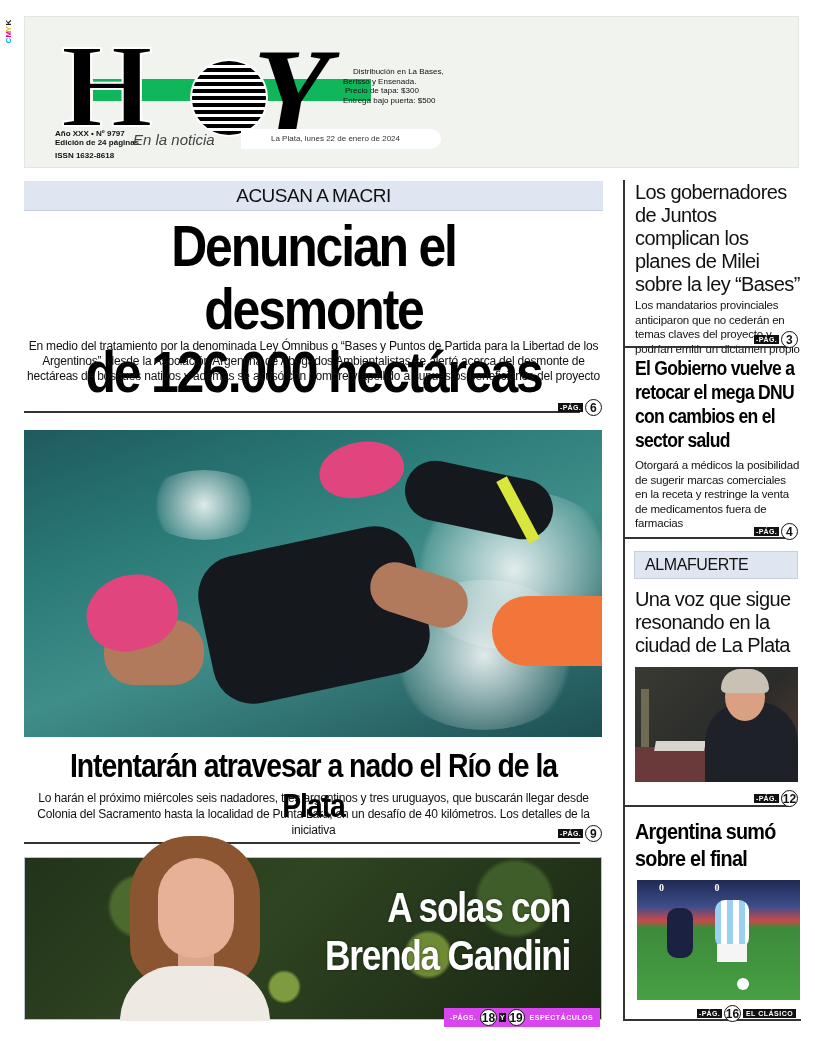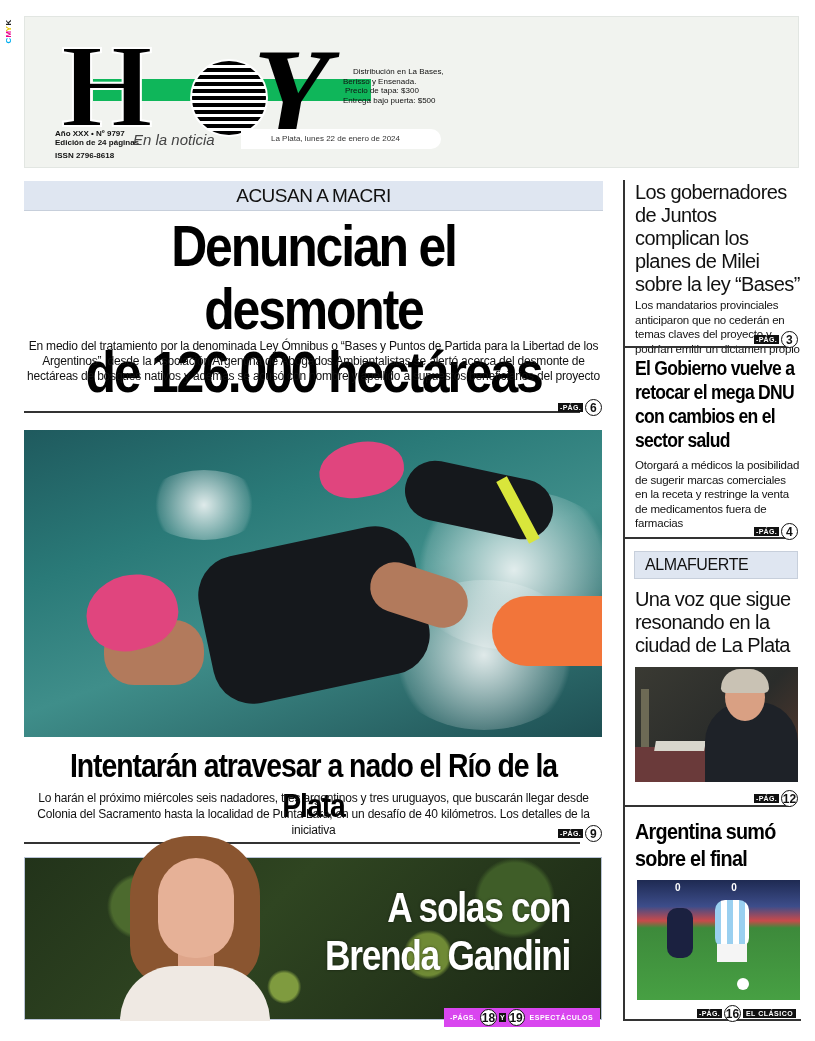--- a/index.html
+++ b/index.html
@@ -72,42 +72,42 @@
   .almafuerte-photo .hairw { position: absolute; left: 86px; top: 2px; width: 48px; height: 24px; background: #c9c2b4; border-radius: 24px 24px 6px 6px; }
   .almafuerte-photo .table { position: absolute; left: 0; top: 80px; width: 90px; height: 35px; background: #6a3a3a; }
   .almafuerte-photo .paper { position: absolute; left: 20px; top: 74px; width: 50px; height: 10px; background: #d8d6cc; transform: skewX(-10deg); }
   .almafuerte-photo .lamp { position: absolute; left: 6px; top: 22px; width: 8px; height: 60px; background: #6d6a55; }
 
   .football-photo { position: absolute; left: 637px; top: 880px; width: 163px; height: 120px; background: linear-gradient(180deg, #1e2a52 0%, #3d4d8a 22%, #c94a4a 34%, #3d8a3b 40%, #47a043 100%); overflow: hidden; }
   .football-photo .p1 { position: absolute; left: 30px; top: 28px; width: 26px; height: 50px; background: #1b2140; border-radius: 10px; }
   .football-photo .p2 { position: absolute; left: 78px; top: 20px; width: 34px; height: 48px; background: repeating-linear-gradient(90deg, #9ad0f0 0 6px, #ffffff 6px 12px); border-radius: 10px; }
   .football-photo .shorts2 { position: absolute; left: 80px; top: 64px; width: 30px; height: 18px; background: #f5f5f5; }
   .football-photo .ball { position: absolute; left: 100px; top: 98px; width: 12px; height: 12px; border-radius: 50%; background: #fff; }
-  .football-photo .score { position: absolute; left: 38px; top: 2px; color: #fff; font-size: 10px; font-weight: bold; letter-spacing: 24px; }
+  .football-photo .score { position: absolute; left: 22px; top: 2px; color: #fff; font-size: 10px; font-weight: bold; letter-spacing: 24px; font-family: Liberation Serif, serif; }
 </style>
 </head>
 <body>
 
 <div class="cmyk">
   <span style="color:#00aeef">C</span><span style="color:#ec008c">M</span><span style="color:#e6c700">Y</span><span style="color:#222">K</span>
 </div>
 
 <div class="masthead">
   <div class="logo">
     <div class="green-bar"></div>
     <div class="letter-h">H</div>
     <div class="globe"></div>
     <div class="letter-y">Y</div>
   </div>
   <div class="issue">
     <div>Año XXX • Nº 9797</div>
     <div>Edición de 24 páginas</div>
   </div>
   <div class="tagline">En la noticia</div>
-  <div class="issn">ISSN 2796-8618</div>
+  <div class="issn">ISSN 1632-8618</div>
   <div class="date-pill">La Plata, lunes 22 de enero de 2024</div>
   <div class="distrib">
     <div style="padding-left:10px">Distribución en La Bases,</div>
     <div>Berisso y Ensenada.</div>
     <div style="padding-left:2px">Precio de tapa: $300</div>
     <div>Entrega bajo puerta: $500</div>
   </div>
 </div>
 
 <div class="kicker">ACUSAN A MACRI</div>

